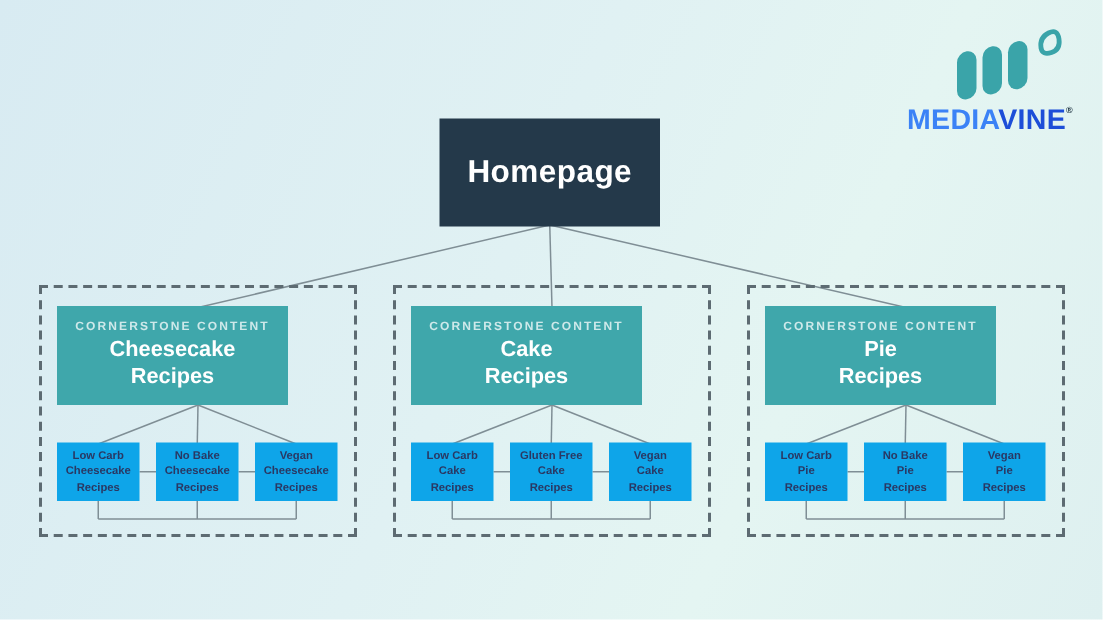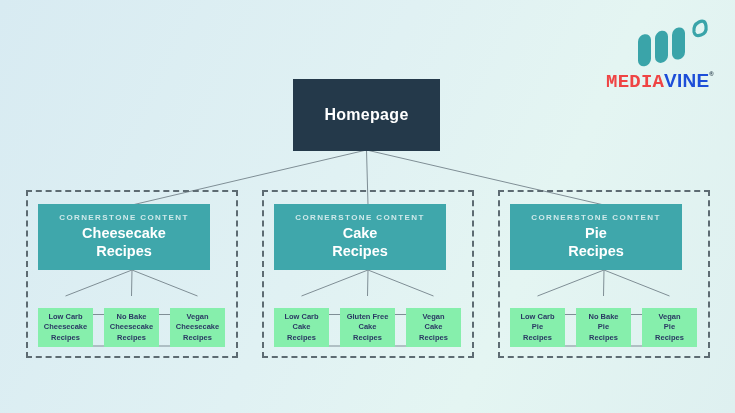--- a/index.html
+++ b/index.html
@@ -9,54 +9,54 @@
     background:linear-gradient(115deg,#d8ebf2 0%,#e0f1f3 45%,#e4f5f2 70%,#def0f0 100%);
   }
   .canvas{position:relative;width:735px;height:413px;}
   .connectors{position:absolute;left:0;top:0;width:735px;height:413px;pointer-events:none;}
 
   
   .homepage{
     position:absolute;left:293px;top:79px;width:147px;height:72px;
     background:#24394a;display:flex;align-items:center;justify-content:center;
   }
-  .homepage span{color:#ffffff;font-weight:bold;font-size:16px;letter-spacing:.3px;}
+  .homepage span{color:#ffffff;font-weight:bold;font-size:21px;letter-spacing:.3px;}
 
   
   .group{
     position:absolute;top:190px;width:212px;height:168px;
     border:2px dashed #5d6b72;box-sizing:border-box;
   }
   .g0{left:26px;} .g1{left:262px;} .g2{left:498px;}
 
   .cornerstone{
-    position:absolute;left:10px;top:12px;width:172px;height:66px;
+    position:absolute;left:10px;top:12px;width:154px;height:66px;
     background:#3fa7ab;text-align:center;box-sizing:border-box;padding-top:9px;
   }
   .eyebrow{
     font-size:8px;font-weight:bold;letter-spacing:1.4px;
     color:rgba(255,255,255,0.75);text-transform:uppercase;
   }
   .cs-title{
     margin-top:3px;font-size:14.5px;font-weight:bold;color:#ffffff;
     line-height:1.22;white-space:pre-line;
   }
 
   .child{
-    position:absolute;top:116px;width:55px;height:39px;background:#86efac;
+    position:absolute;top:103px;width:55px;height:39px;background:#0ea5e9;
     display:flex;align-items:center;justify-content:center;text-align:center;
     font-size:7.5px;font-weight:bold;color:#2a3863;line-height:1.35;white-space:pre-line;
   }
   .c0{left:10px;} .c1{left:76px;} .c2{left:142px;}
 
   
   .logo{position:absolute;left:596px;top:18px;width:128px;text-align:center;}
   .logo svg{display:block;margin:0 0 2px 36px;}
   .brand{font-size:19px;font-weight:bold;letter-spacing:.2px;position:relative;}
-  .brand .media{color:#ef4444;font-family:Liberation Mono, monospace;}
+  .brand .media{color:#3b82f6;}
   .brand .vine{color:#1d4ed8;}
   .brand sup{font-size:6px;color:#1d3240;vertical-align:top;position:relative;top:1px;}
 </style>
 </head>
 <body>
 
 <div class="canvas">
 
   <svg class="connectors" viewBox="0 0 735 413" xmlns="http://www.w3.org/2000/svg">
     <g stroke="#7f8e95" stroke-width="1" fill="none">

